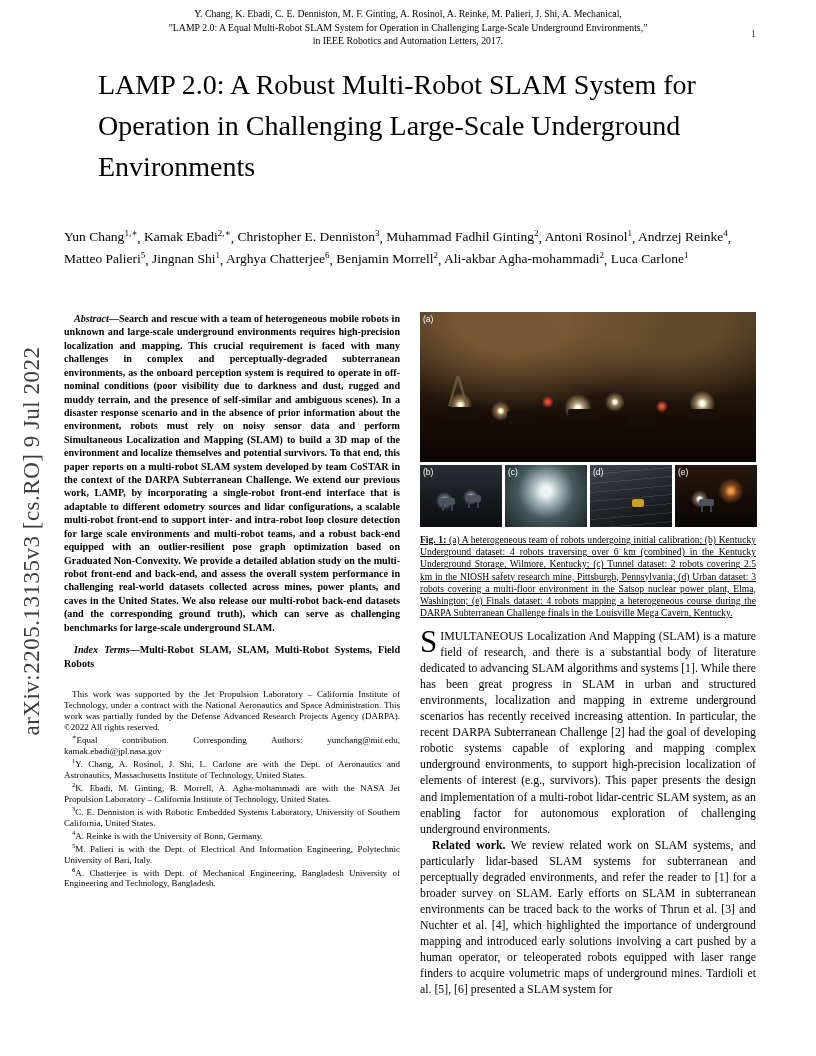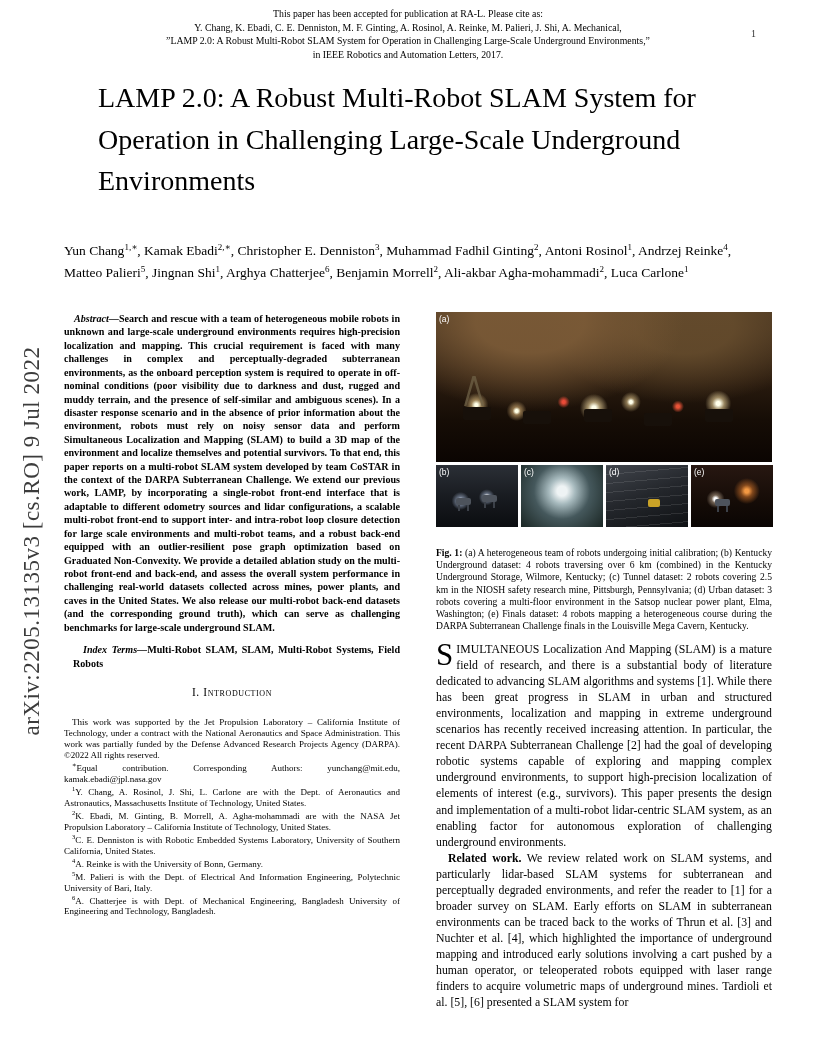--- a/index.html
+++ b/index.html
@@ -50,41 +50,40 @@
     transform:rotate(-90deg);
     font-size:23px;
     letter-spacing:0.5px;
     color:#3c3c3c;
     white-space:nowrap;
   }
   
   .columns {
     position:absolute;
     top:312px; left:64px; right:60px;
-    display:flex; gap:36px;
+    display:flex; gap:20px;
   }
   .col { width:336px; flex:0 0 336px; }
 
   
   .abstract {
     font-size:10.1px;
     font-weight:bold;
     line-height:1.33;
     text-align:justify;
     text-indent:10px;
   }
   .abstract .abs-label { font-style:italic; }
   .index-terms {
     margin-top:9px;
     font-size:10.1px;
     font-weight:bold;
     line-height:1.33;
     text-align:justify;
     text-indent:10px;
-    margin-left:9px;
   }
   .index-terms .it-label { font-style:italic; }
   .sec-heading {
     margin:16px 0 10px;
     text-align:center;
     font-size:11.5px;
     font-weight:400;
     font-variant:small-caps;
     letter-spacing:0.6px;
   }
@@ -162,67 +161,66 @@
     background:#c9a227;
     border-radius:2px;
   }
   .fig-e {
     background:
       radial-gradient(circle at 68% 42%, rgba(255,160,70,0.95) 0 2px, rgba(255,140,50,0.45) 6px, rgba(255,140,50,0) 13px),
       radial-gradient(circle at 30% 55%, #ffffff 0 1.5px, rgba(255,230,200,0.4) 4px, rgba(255,230,200,0) 9px),
       linear-gradient(180deg, #271711 0%, #150c07 58%, #0a0503 100%);
   }
   .fig-caption {
-    margin-top:20px;
+    margin-top:7px;
     font-size:9.6px;
     line-height:1.27;
     text-align:justify;
+    text-decoration:underline;
   }
   .fig-caption .cap-lead { font-weight:bold; }
 
   
   .bodytext { margin-top:9px; font-size:11.8px; line-height:1.36; text-align:justify; }
   .bodytext p + p { text-indent:12px; }
   .dropcap {
     float:left;
     font-size:31px;
     line-height:26px;
     padding:1px 3px 0 0;
   }
   .lead-bold { font-weight:bold; }
 </style>
 </head>
 <body>
 
 <div class="page">
 
   <div class="citation">
-      <div>This paper has been accepted for publication at RA-L. Please cite as:</div>
       <div>Y. Chang, K. Ebadi, C. E. Denniston, M. F. Ginting, A. Rosinol, A. Reinke, M. Palieri, J. Shi, A. Mechanical,</div>
-      <div>”LAMP 2.0: A Robust Multi-Robot SLAM System for Operation in Challenging Large-Scale Underground Environments,”</div>
+      <div>”LAMP 2.0: A Equal Multi-Robot SLAM System for Operation in Challenging Large-Scale Underground Environments,”</div>
       <div>in IEEE Robotics and Automation Letters, 2017.</div>
     </div>
 
   <div class="page-num">1</div>
 
   <div class="arxiv">arXiv:2205.13135v3  [cs.RO]  9 Jul 2022</div>
 
   <h1 class="title">LAMP 2.0: A Robust Multi-Robot SLAM System for Operation in Challenging Large-Scale Underground Environments</h1>
 
   <div class="authors"><span>Yun Chang<sup>1,∗</sup></span>, <span>Kamak Ebadi<sup>2,∗</sup></span>, <span>Christopher E. Denniston<sup>3</sup></span>, <span>Muhammad Fadhil Ginting<sup>2</sup></span>, <span>Antoni Rosinol<sup>1</sup></span>, <span>Andrzej Reinke<sup>4</sup></span>, <span>Matteo Palieri<sup>5</sup></span>, <span>Jingnan Shi<sup>1</sup></span>, <span>Arghya Chatterjee<sup>6</sup></span>, <span>Benjamin Morrell<sup>2</sup></span>, <span>Ali-akbar Agha-mohammadi<sup>2</sup></span>, <span>Luca Carlone<sup>1</sup></span></div>
 
   <div class="columns">
 
     <div class="col">
 
       <p class="abstract"><span class="abs-label">Abstract—</span><span>Search and rescue with a team of heterogeneous mobile robots in unknown and large-scale underground environments requires high-precision localization and mapping. This crucial requirement is faced with many challenges in complex and perceptually-degraded subterranean environments, as the onboard perception system is required to operate in off-nominal conditions (poor visibility due to darkness and dust, rugged and muddy terrain, and the presence of self-similar and ambiguous scenes). In a disaster response scenario and in the absence of prior information about the environment, robots must rely on noisy sensor data and perform Simultaneous Localization and Mapping (SLAM) to build a 3D map of the environment and localize themselves and potential survivors. To that end, this paper reports on a multi-robot SLAM system developed by team CoSTAR in the context of the DARPA Subterranean Challenge. We extend our previous work, LAMP, by incorporating a single-robot front-end interface that is adaptable to different odometry sources and lidar configurations, a scalable multi-robot front-end to support inter- and intra-robot loop closure detection for large scale environments and multi-robot teams, and a robust back-end equipped with an outlier-resilient pose graph optimization based on Graduated Non-Convexity. We provide a detailed ablation study on the multi-robot front-end and back-end, and assess the overall system performance in challenging real-world datasets collected across mines, power plants, and caves in the United States. We also release our multi-robot back-end datasets (and the corresponding ground truth), which can serve as challenging benchmarks for large-scale underground SLAM.</span></p>
 
       <p class="index-terms"><span class="it-label">Index Terms—</span><span>Multi-Robot SLAM, SLAM, Multi-Robot Systems, Field Robots</span></p>
 
-      <h2 class="sec-heading">I. Introduction</h2>
 
       <div class="footnotes">
           <p>This work was supported by the Jet Propulsion Laboratory – California Institute of Technology, under a contract with the National Aeronautics and Space Administration. This work was partially funded by the Defense Advanced Research Projects Agency (DARPA). ©2022 All rights reserved.</p>
           <p><sup>∗</sup>Equal contribution. Corresponding Authors: yunchang@mit.edu, kamak.ebadi@jpl.nasa.gov</p>
           <p><sup>1</sup>Y. Chang, A. Rosinol, J. Shi, L. Carlone are with the Dept. of Aeronautics and Astronautics, Massachusetts Institute of Technology, United States.</p>
           <p><sup>2</sup>K. Ebadi, M. Ginting, B. Morrell, A. Agha-mohammadi are with the NASA Jet Propulsion Laboratory – California Institute of Technology, United States.</p>
           <p><sup>3</sup>C. E. Denniston is with Robotic Embedded Systems Laboratory, University of Southern California, United States.</p>
           <p><sup>4</sup>A. Reinke is with the University of Bonn, Germany.</p>
           <p><sup>5</sup>M. Palieri is with the Dept. of Electrical And Information Engineering, Polytechnic University of Bari, Italy.</p>
           <p><sup>6</sup>A. Chatterjee is with Dept. of Mechanical Engineering, Bangladesh University of Engineering and Technology, Bangladesh.</p>

